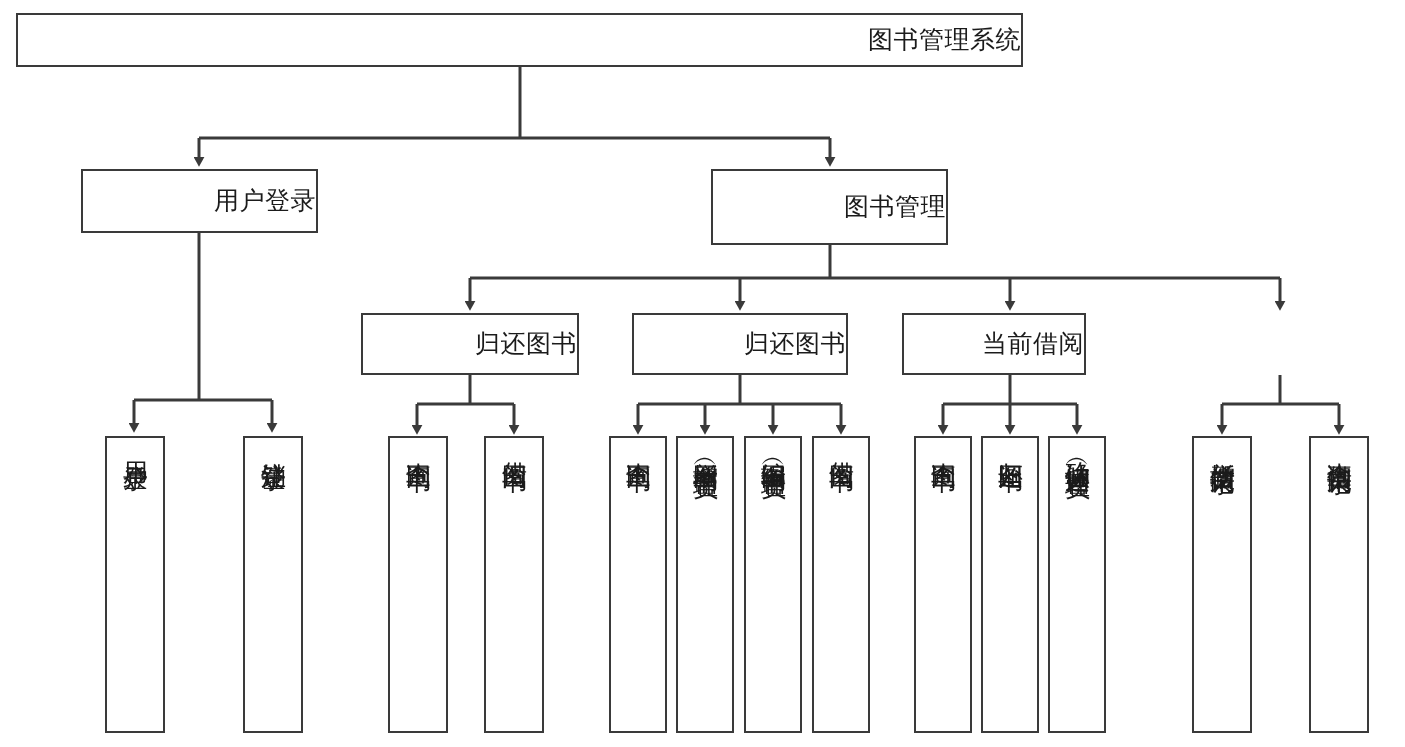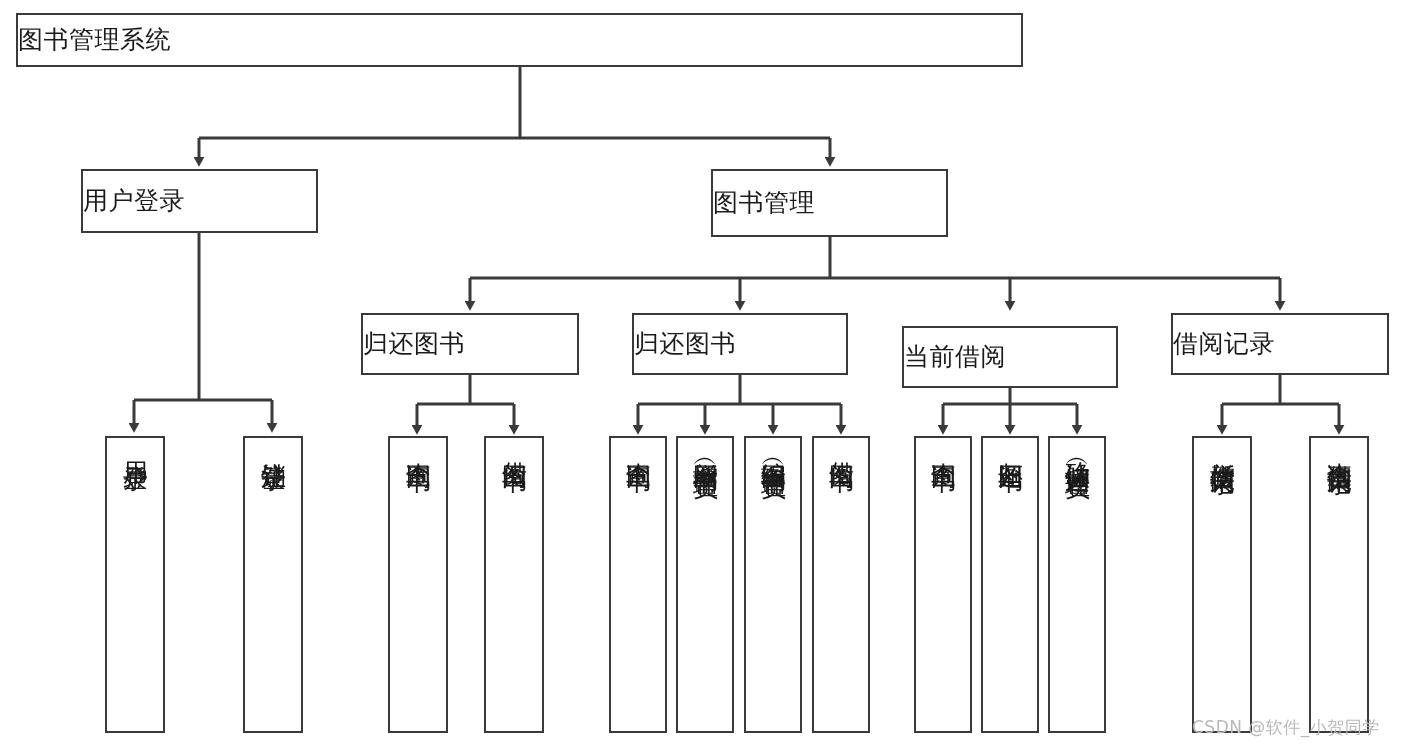--- a/index.html
+++ b/index.html
@@ -26,21 +26,21 @@
     height: 747px;
     pointer-events: none;
   }
   .node {
     position: absolute;
     box-sizing: border-box;
     background: #ffffff;
     border: 2.5px solid #3a3a3a;
     display: flex;
     align-items: center;
-    justify-content: flex-start;
+    justify-content: flex-end;
     color: #1b1b1b;
   }
   .node.h {
     font-size: 25px;
     line-height: 1.1;
     letter-spacing: 0.5px;
   }
   .node.root {
     font-size: 25px;
   }
@@ -126,39 +126,36 @@
   </svg>
 
   <div class="node h root" style="left:16px; top:13px; width:1007px; height:54px;">
     <span>图书管理系统</span>
   </div>
 
   <div class="node h" style="left:81px; top:169px; width:237px; height:64px;">
     <span>用户登录</span>
   </div>
 
-  <div class="node h" style="left:711px; top:169px; width:237px; height:68px;">
+  <div class="node h" style="left:711px; top:169px; width:237px; height:76px;">
     <span>图书管理</span>
   </div>
 
   <div class="node h" style="left:361px; top:313px; width:218px; height:62px;">
     <span>归还图书</span>
   </div>
 
   <div class="node h" style="left:632px; top:313px; width:216px; height:62px;">
     <span>归还图书</span>
   </div>
 
-  <div class="node h" style="left:902px; top:326px; width:216px; height:62px;">
+  <div class="node h" style="left:902px; top:313px; width:184px; height:62px;">
     <span>当前借阅</span>
   </div>
 
-  <div class="node h" style="left:1171px; top:313px; width:218px; height:62px;">
-    <span>借阅记录</span>
-  </div>
 
   <div class="node v" style="left:105px; top:436px; width:60px; height:297px;">
     <span class="vtext">用户登录</span>
   </div>
 
   <div class="node v" style="left:243px; top:436px; width:60px; height:297px;">
     <span class="vtext">注销登录</span>
   </div>
 
   <div class="node v" style="left:388px; top:436px; width:60px; height:297px;">
@@ -198,15 +195,14 @@
   </div>
 
   <div class="node v" style="left:1192px; top:436px; width:60px; height:297px;">
     <span class="vtext">新增借阅记录</span>
   </div>
 
   <div class="node v" style="left:1309px; top:436px; width:60px; height:297px;">
     <span class="vtext">查询借阅记录</span>
   </div>
 
-  <div class="watermark" style="left:1192px; top:716px;">CSDN @软件_小贺同学</div>
 
 </div>
 
 </body></html>

